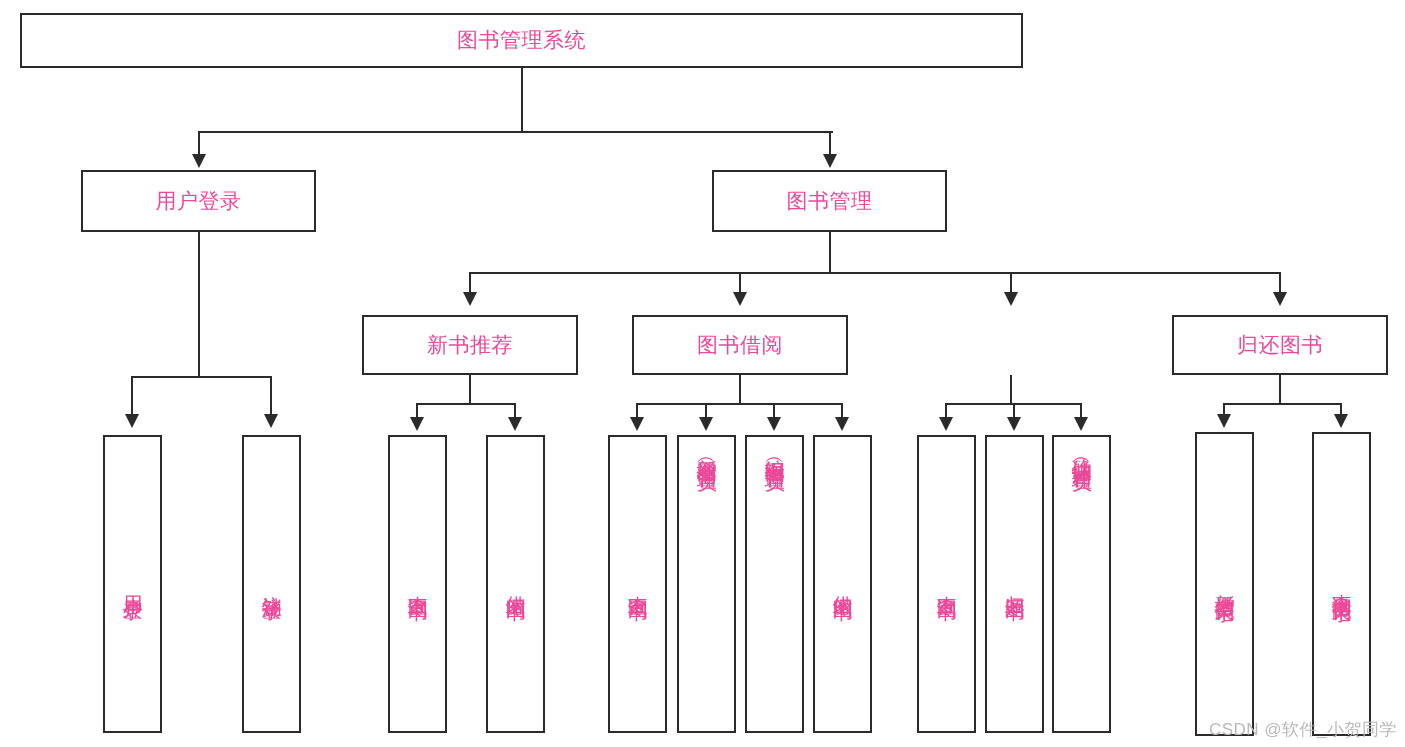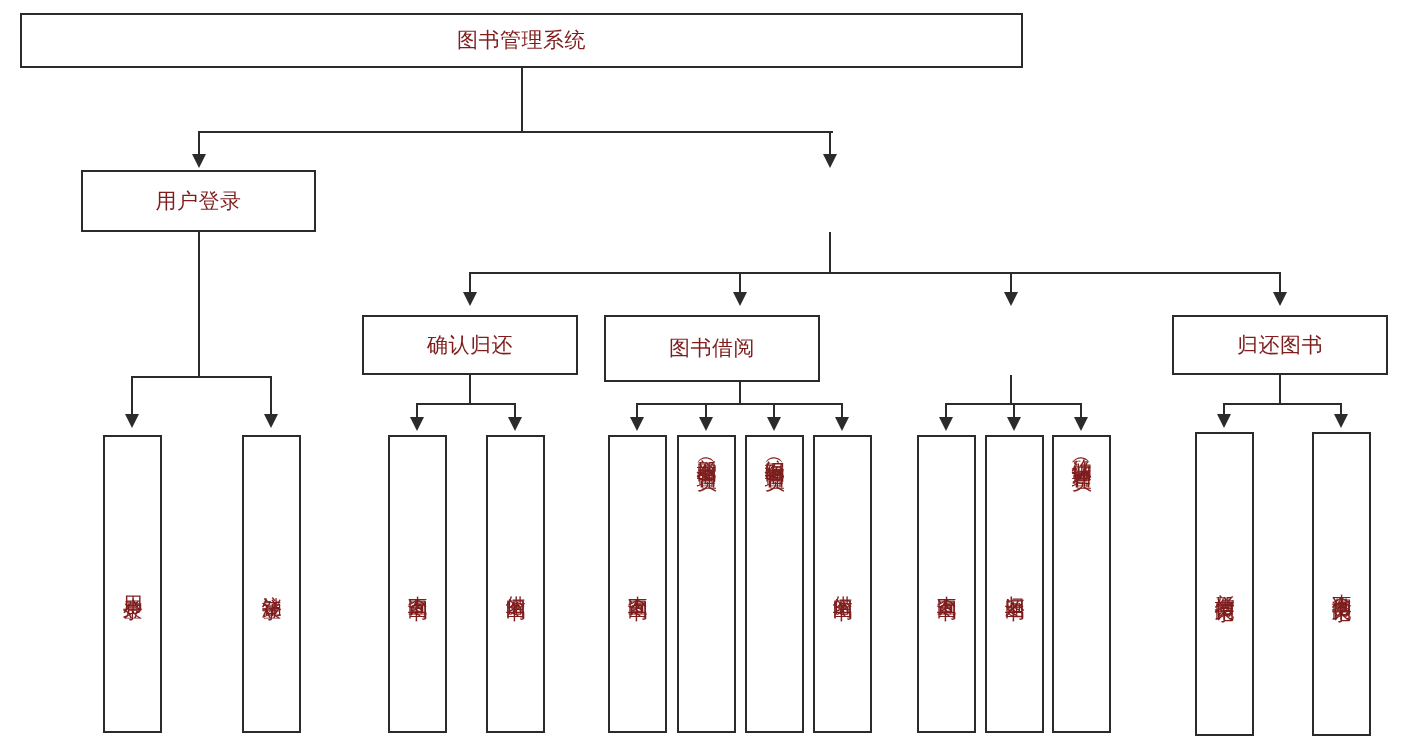--- a/index.html
+++ b/index.html
@@ -25,21 +25,21 @@
     display: flex;
     align-items: center;
     justify-content: center;
     color: #1f1f1f;
   }
   .node-label {
     font-size: 21px;
     line-height: 1.25;
     letter-spacing: 0.5px;
     white-space: nowrap;
-    color: #7f1d1d;
+    color: #ec4899;
   }
   
   .leaf {
     border: 2px solid #2b2b2b;
     align-items: flex-start;
     justify-content: center;
     padding-top: 6px;
   }
   .leaf .node-label {
     writing-mode: vertical-rl;
@@ -142,26 +142,29 @@
   <div class="arrow" style="left:1334px; top:414px;"></div>
 
   <div class="node" style="left:20px; top:13px; width:1003px; height:55px;">
     <span class="node-label">图书管理系统</span>
   </div>
 
   <div class="node" style="left:81px; top:170px; width:235px; height:62px;">
     <span class="node-label">用户登录</span>
   </div>
 
+  <div class="node" style="left:712px; top:170px; width:235px; height:62px;">
+    <span class="node-label">图书管理</span>
+  </div>
 
   <div class="node" style="left:362px; top:315px; width:216px; height:60px;">
-    <span class="node-label">确认归还</span>
-  </div>
-
-  <div class="node" style="left:604px; top:315px; width:216px; height:67px;">
+    <span class="node-label">新书推荐</span>
+  </div>
+
+  <div class="node" style="left:632px; top:315px; width:216px; height:60px;">
     <span class="node-label">图书借阅</span>
   </div>
 
 
   <div class="node" style="left:1172px; top:315px; width:216px; height:60px;">
     <span class="node-label">归还图书</span>
   </div>
 
   <div class="node leaf centered" style="left:103px; top:435px; width:59px; height:298px;">
     <span class="node-label">用户登录</span>
@@ -208,14 +211,15 @@
   </div>
 
   <div class="node leaf centered" style="left:1195px; top:432px; width:59px; height:304px;">
     <span class="node-label">新增借阅记录</span>
   </div>
 
   <div class="node leaf centered" style="left:1312px; top:432px; width:59px; height:304px;">
     <span class="node-label">查询借阅记录</span>
   </div>
 
+  <div class="watermark">CSDN @软件_小贺同学</div>
 
 </div>
 
 </body></html>

